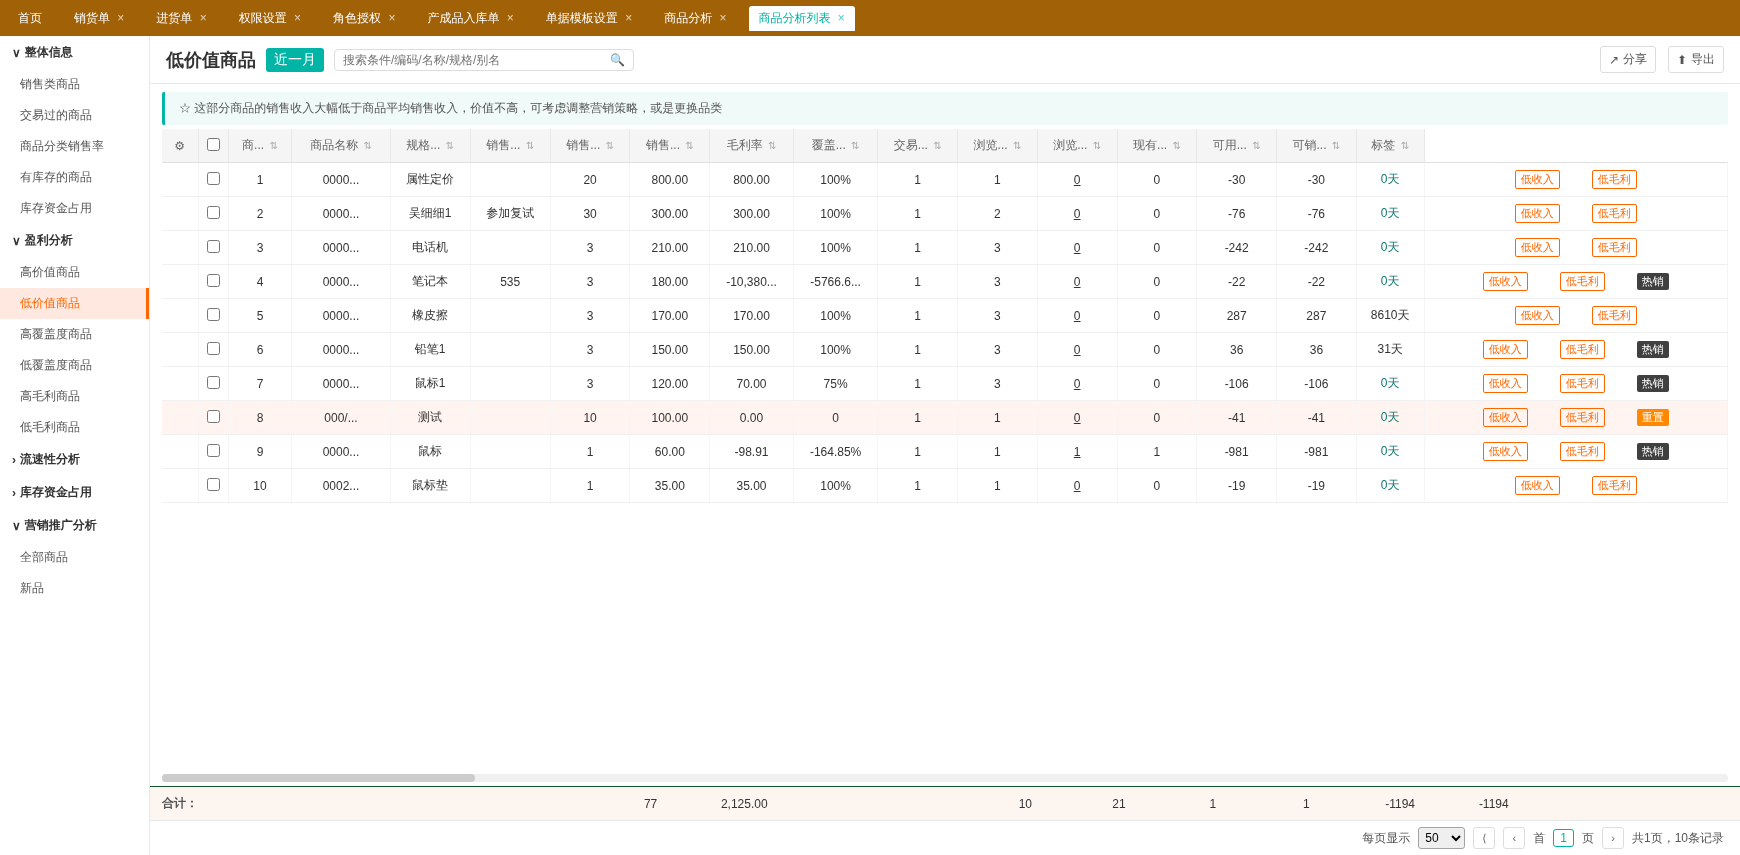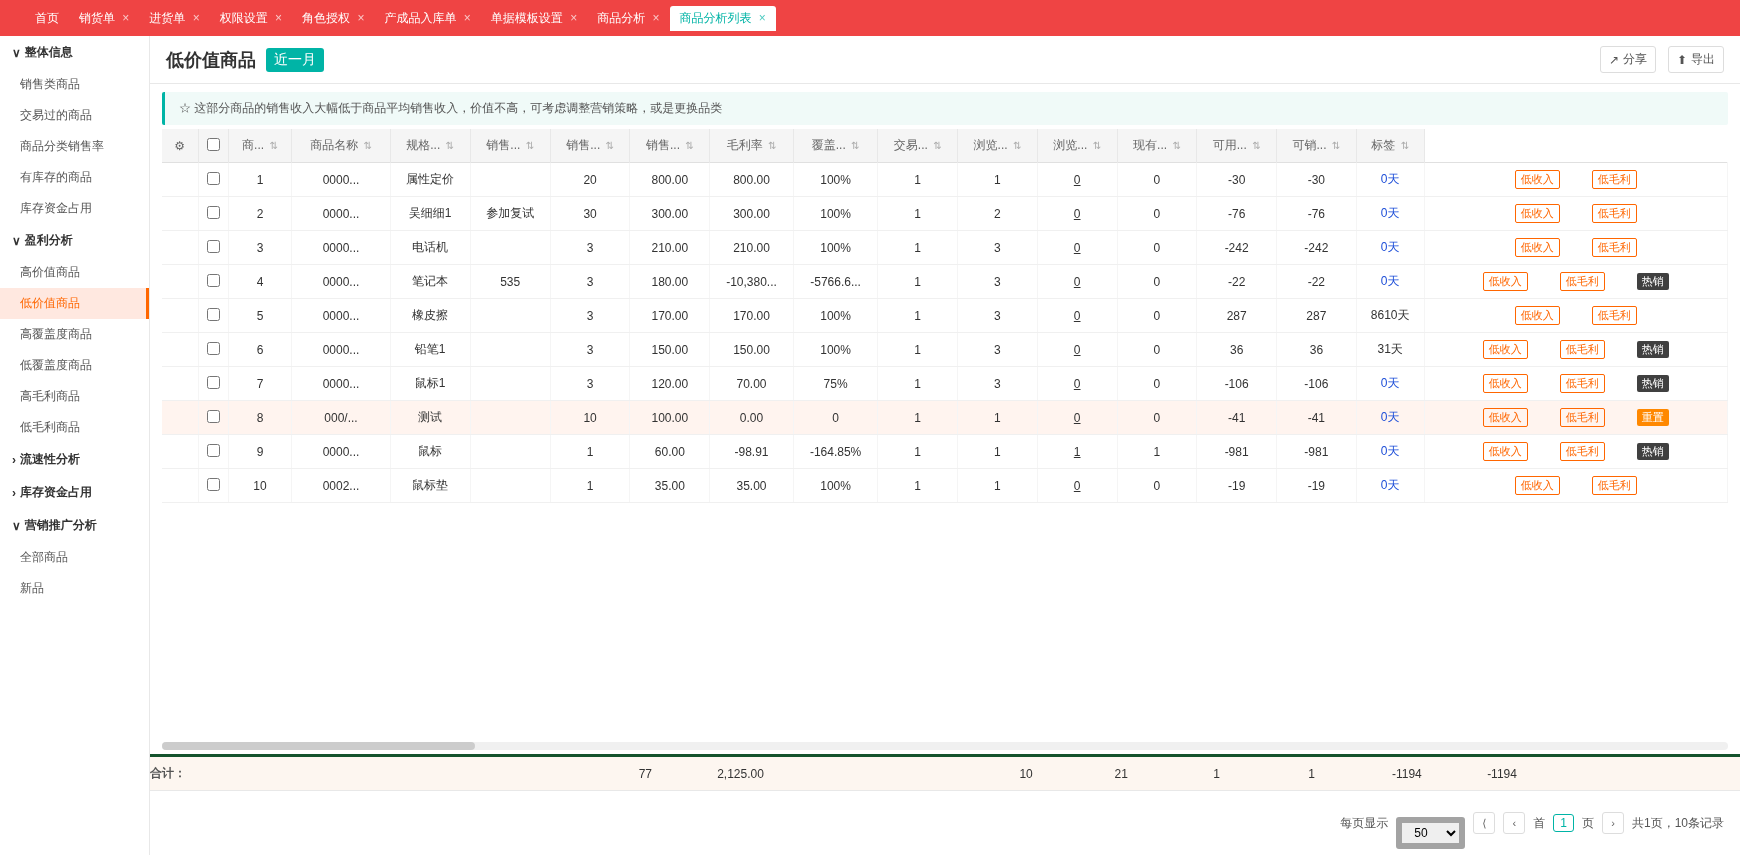--- a/index.html
+++ b/index.html
@@ -2,24 +2,24 @@
 <html><head>
   <meta charset="utf-8">
   <style>
     * { box-sizing: border-box; margin: 0; padding: 0; font-family: 'Microsoft YaHei', SimHei, sans-serif; font-size: 12px; }
     body { background: #f5f5f5; overflow: hidden; }
 
     
     .top-nav {
       display: flex;
       align-items: center;
-      background: #ef4444;
+      background: #a16207;
       height: 36px;
-      padding: 0 25px;
-      gap: 0;
+      padding: 0 8px;
+      gap: 12px;
     }
     .nav-item {
       color: #fff;
       padding: 4px 10px;
       cursor: pointer;
       white-space: nowrap;
       border-radius: 3px;
     }
     .nav-item.active { background: #fff; color: #00b4a6; border-radius: 3px 3px 0 0; }
     .nav-item .close-x { margin-left: 4px; opacity: 0.7; }
@@ -176,27 +176,27 @@
       border-radius: 2px;
       font-size: 11px;
       margin: 0 16px;
     }
     .tag-orange { color: #ff6600; border: 1px solid #ff6600; }
     .tag-hot { background: #404040; color: #fff; }
     .tag-zhong { background: #ff8800; color: #fff; font-size: 11px; }
     .link-underline { text-decoration: underline; color: #333; cursor: pointer; }
     .checkbox-cell { width: 30px; }
     input[type=checkbox] { cursor: pointer; }
-    .orange-text { color: #1d4ed8; }
+    .orange-text { color: #0f766e; }
 
     
     .footer-bar {
       background: #fdf6f0;
-      border-top: 3px solid #14532d;
-      padding: 8px 0;
+      border-top: 1px solid #14532d;
+      padding: 8px 12px;
       display: flex;
       align-items: center;
       gap: 23px;
     }
     .footer-label {
       color: #555;
       font-weight: bold;
       padding-right: 8px;
     }
     .footer-cells {
@@ -217,24 +217,23 @@
       display: flex;
       align-items: center;
       justify-content: flex-end;
       padding: 6px 16px;
       border-top: 1px solid #e8e8e8;
       background: #fff;
       gap: 8px;
     }
     .pag-label { color: #555; }
     .pag-select {
-      border: 6px solid #a3a3a3;
+      border: 1px solid #a3a3a3;
       border-radius: 3px;
-      padding: 2px 8px;
-      margin-top: 20px;
+      padding: 2px 2px;
     }
     .pag-btn {
       width: 22px; height: 22px;
       border: 1px solid #ddd;
       border-radius: 3px;
       background: #fff;
       cursor: pointer;
       display: flex; align-items: center; justify-content: center;
       font-size: 11px;
       color: #666;
@@ -319,20 +318,24 @@
     </div>
     <div class="sidebar-item">全部商品</div>
     <div class="sidebar-item">新品</div>
   </div>
 
   <div class="content">
 
     <div class="content-header">
       <span class="page-title">低价值商品</span>
       <button class="period-btn">近一月</button>
+      <div class="search-box">
+        <input type="text" placeholder="搜索条件/编码/名称/规格/别名" style="">
+        <span class="search-icon">🔍</span>
+      </div>
       <div class="header-actions">
         <button class="action-btn">
           <span>↗</span>
           <span>分享</span>
         </button>
         <button class="action-btn">
           <span>⬆</span>
           <span>导出</span>
         </button>
       </div>

